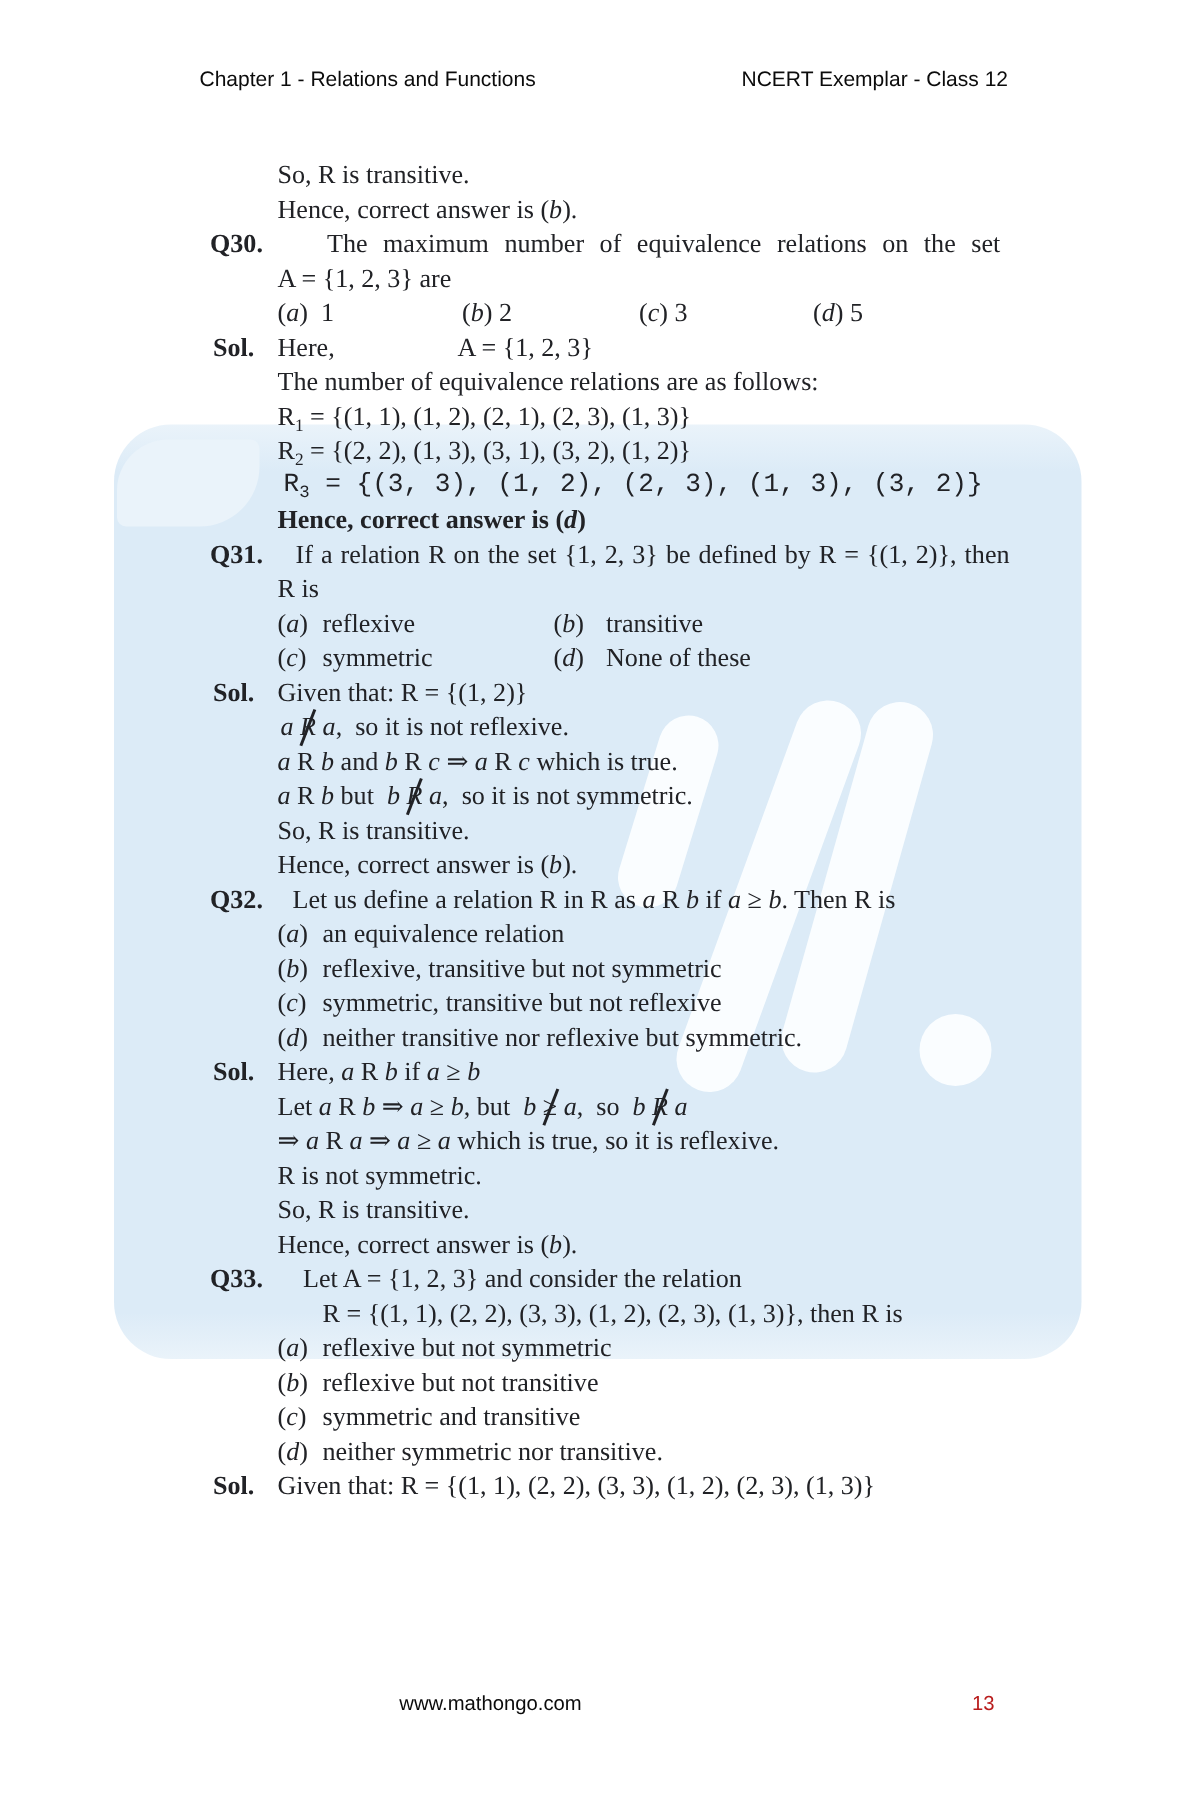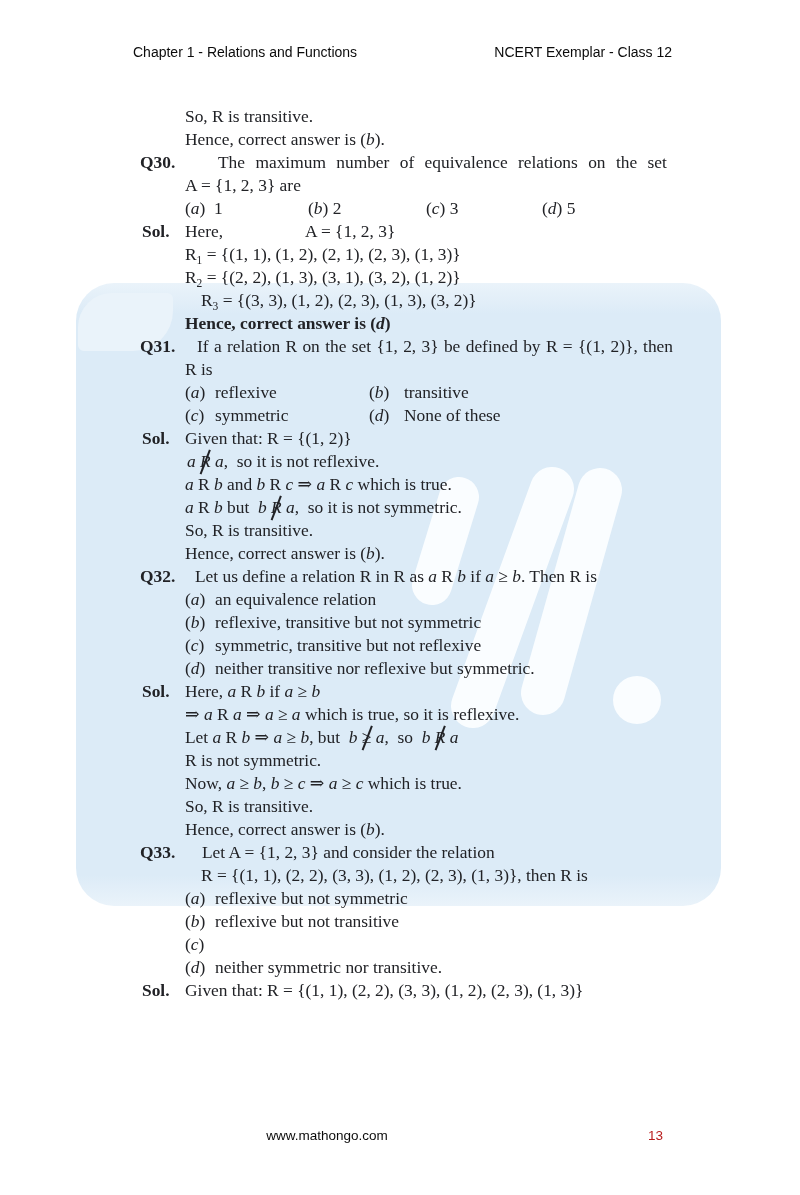--- a/index.html
+++ b/index.html
@@ -69,27 +69,30 @@
         <span class="seg" style="left: 123px;">(<i>b</i>) 2</span>
         <span class="seg" style="left: 241px;">(<i>c</i>) 3</span>
         <span class="seg" style="left: 357px;">(<i>d</i>) 5</span>
       </div>
       <div class="line">
         <span class="seg lbl" style="left: -43px;"><b>Sol.</b></span>
         <span class="seg" style="left: 0px;">Here,</span>
         <span class="seg" style="left: 120px;">A = {1, 2, 3}</span>
       </div>
       <div class="line">
+        <span class="seg" style="left: 0px;">The number of equivalence relations are as follows:</span>
+      </div>
+      <div class="line">
         <span class="seg" style="left: 0px;">R<sub>1</sub> = {(1, 1), (1, 2), (2, 1), (2, 3), (1, 3)}</span>
       </div>
       <div class="line">
         <span class="seg" style="left: 0px;">R<sub>2</sub> = {(2, 2), (1, 3), (3, 1), (3, 2), (1, 2)}</span>
       </div>
       <div class="line">
-        <span class="seg" style="left: 16px;">R<sub>3</sub> = {(3, 3), (1, 2), (2, 3), (1, 3), (3, 2)}</span>
+        <span class="seg" style="left: 4px; font-family: Liberation Mono, monospace;">R<sub>3</sub> = {(3, 3), (1, 2), (2, 3), (1, 3), (3, 2)}</span>
       </div>
       <div class="line">
         <span class="seg" style="left: 0px; font-weight: bold;">Hence, correct answer is (<i>d</i>)</span>
       </div>
       <div class="line">
         <span class="seg lbl" style="left: -45px;"><b>Q31.</b></span>
         <span class="seg" style="left: 12px; word-spacing: 1px;">If a relation R on the set {1, 2, 3} be defined by R = {(1, 2)}, then</span>
       </div>
       <div class="line">
         <span class="seg" style="left: 0px;">R is</span>
@@ -143,54 +146,52 @@
       </div>
       <div class="line">
         <span class="seg" style="left: 0px;">(<i>d</i>)</span>
         <span class="seg" style="left: 30px;">neither transitive nor reflexive but symmetric.</span>
       </div>
       <div class="line">
         <span class="seg lbl" style="left: -43px;"><b>Sol.</b></span>
         <span class="seg" style="left: 0px;">Here, <i>a</i> R <i>b</i> if <i>a</i> ≥ <i>b</i></span>
       </div>
       <div class="line">
+        <span class="seg" style="left: 0px;">Let <i>a</i> R <i>b</i> ⇒ <i>a</i> ≥ <i>b</i>, but &nbsp;<i>b</i> <span class="not">≥</span> <i>a</i>,&nbsp; so &nbsp;<i>b</i> <i><span class="not">R</span></i> <i>a</i></span>
+      </div>
+      <div class="line">
         <span class="seg" style="left: 0px;">⇒ <i>a</i> R <i>a</i> ⇒ <i>a</i> ≥ <i>a</i> which is true, so it is reflexive.</span>
       </div>
       <div class="line">
-        <span class="seg" style="left: 0px;">Let <i>a</i> R <i>b</i> ⇒ <i>a</i> ≥ <i>b</i>, but &nbsp;<i>b</i> <span class="not">≥</span> <i>a</i>,&nbsp; so &nbsp;<i>b</i> <i><span class="not">R</span></i> <i>a</i></span>
-      </div>
-      <div class="line">
         <span class="seg" style="left: 0px;">R is not symmetric.</span>
-      </div>
-      <div class="line">
-        <span class="seg" style="left: 0px;">Now, <i>a</i> ≥ <i>b</i>, <i>b</i> ≥ <i>c</i> ⇒ <i>a</i> ≥ <i>c</i> which is true.</span>
       </div>
       <div class="line">
         <span class="seg" style="left: 0px;">So, R is transitive.</span>
       </div>
       <div class="line">
         <span class="seg" style="left: 0px;">Hence, correct answer is (<i>b</i>).</span>
       </div>
       <div class="line">
         <span class="seg lbl" style="left: -45px;"><b>Q33.</b></span>
         <span class="seg" style="left: 17px;">Let A = {1, 2, 3} and consider the relation</span>
       </div>
       <div class="line">
-        <span class="seg" style="left: 16px;">R = {(1, 1), (2, 2), (3, 3), (1, 2), (2, 3), (1, 3)}, then R is</span>
+        <span class="seg" style="left: 30px;">R = {(1, 1), (2, 2), (3, 3), (1, 2), (2, 3), (1, 3)}, then R is</span>
       </div>
       <div class="line">
         <span class="seg" style="left: 0px;">(<i>a</i>)</span>
         <span class="seg" style="left: 30px;">reflexive but not symmetric</span>
       </div>
       <div class="line">
         <span class="seg" style="left: 0px;">(<i>b</i>)</span>
         <span class="seg" style="left: 30px;">reflexive but not transitive</span>
       </div>
       <div class="line">
         <span class="seg" style="left: 0px;">(<i>c</i>)</span>
+        <span class="seg" style="left: 30px;">symmetric and transitive</span>
       </div>
       <div class="line">
         <span class="seg" style="left: 0px;">(<i>d</i>)</span>
         <span class="seg" style="left: 30px;">neither symmetric nor transitive.</span>
       </div>
       <div class="line">
         <span class="seg lbl" style="left: -43px;"><b>Sol.</b></span>
         <span class="seg" style="left: 0px;">Given that: R = {(1, 1), (2, 2), (3, 3), (1, 2), (2, 3), (1, 3)}</span>
       </div>
     </div>

